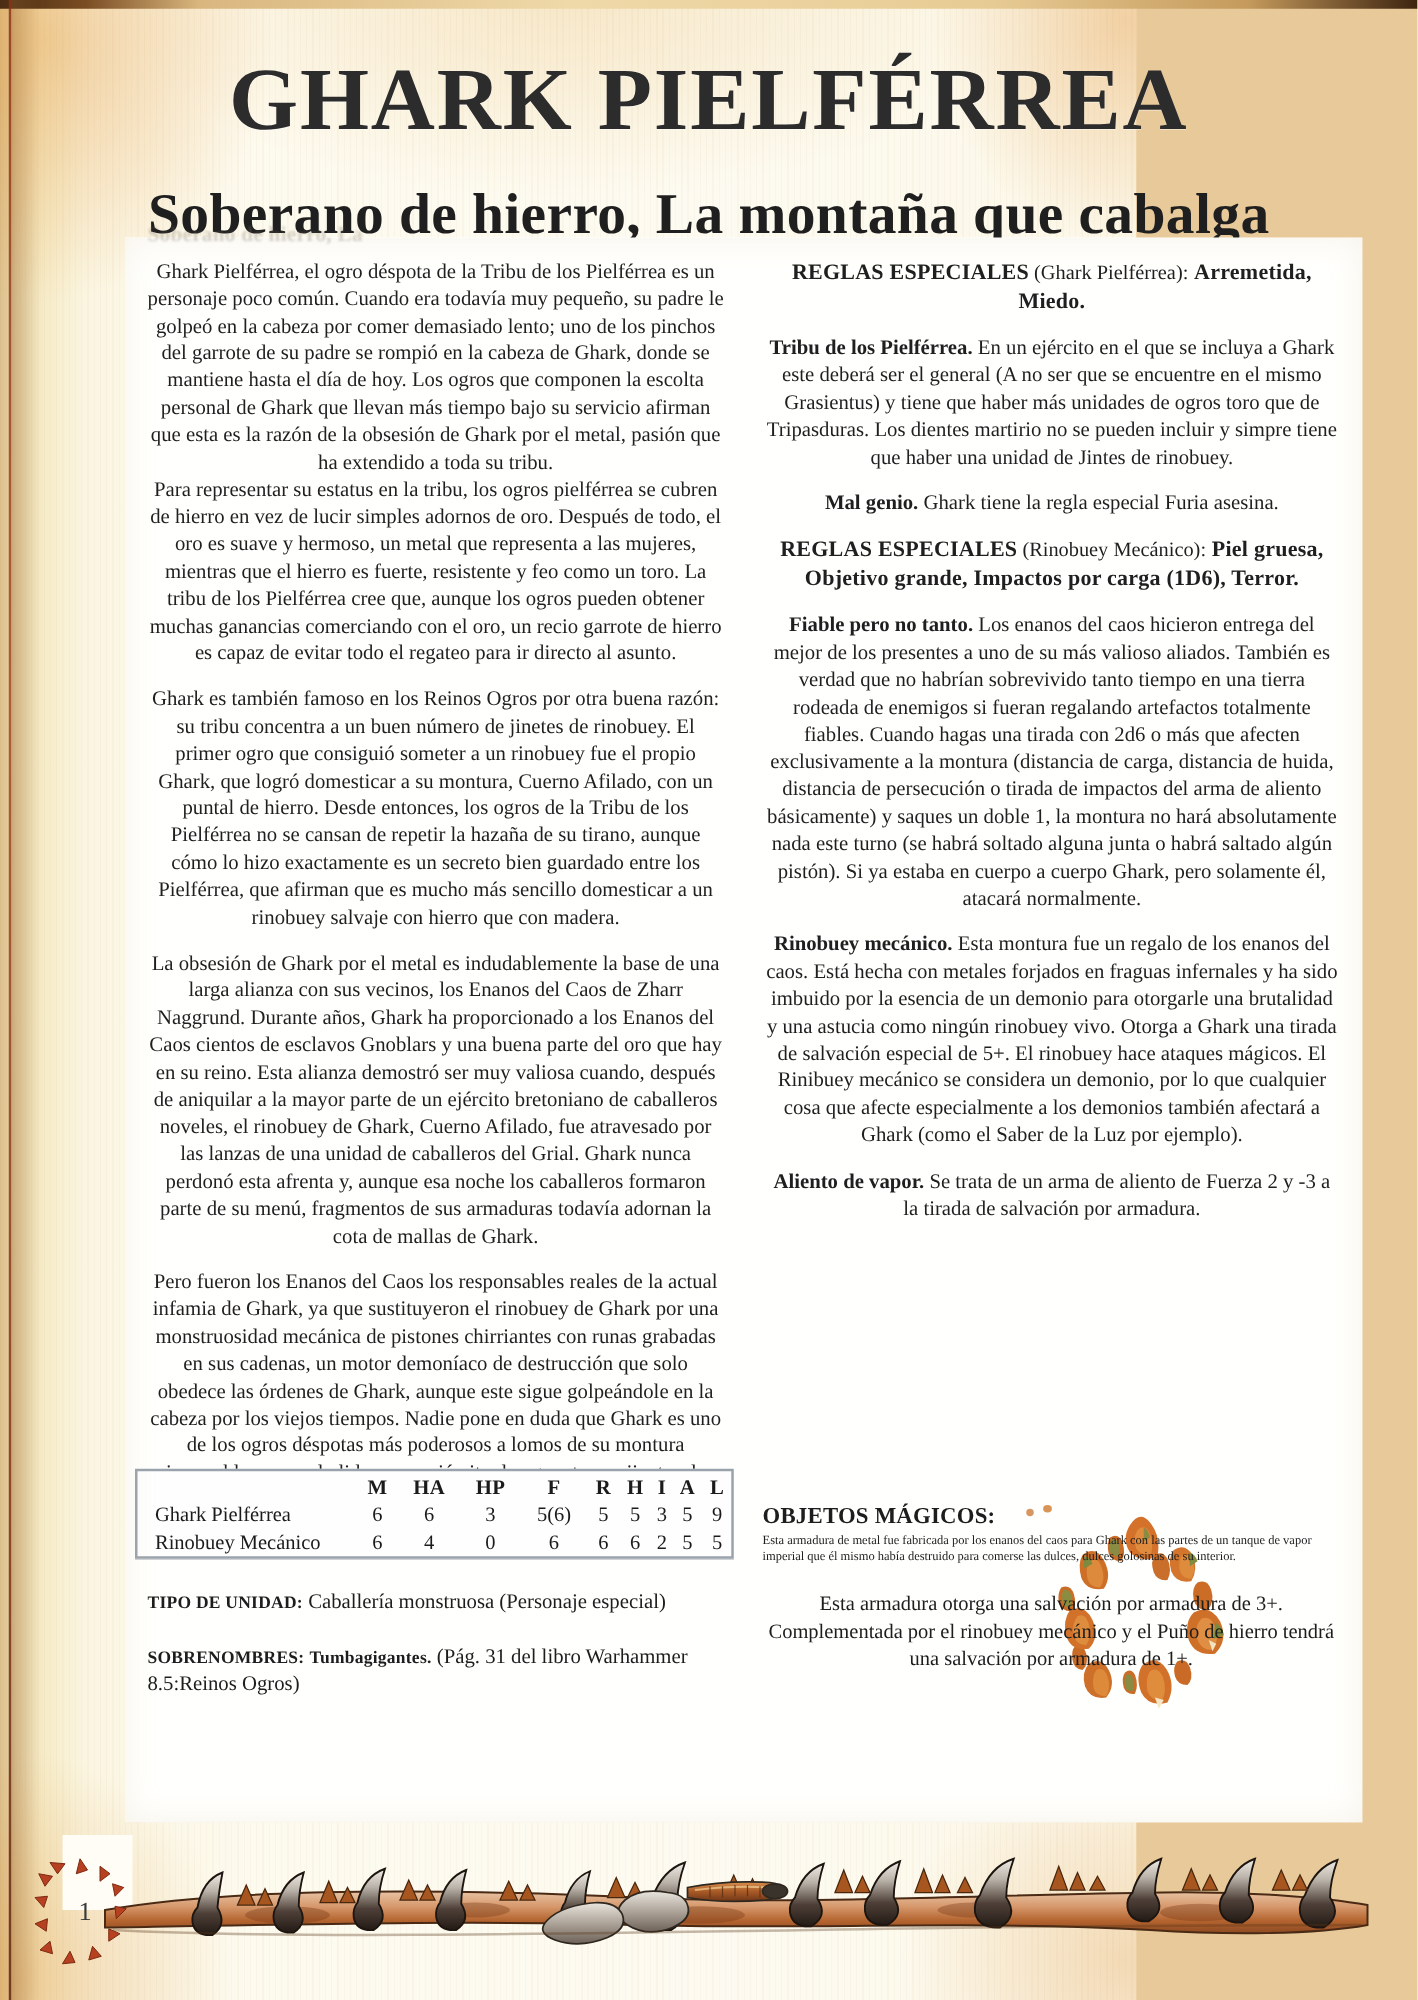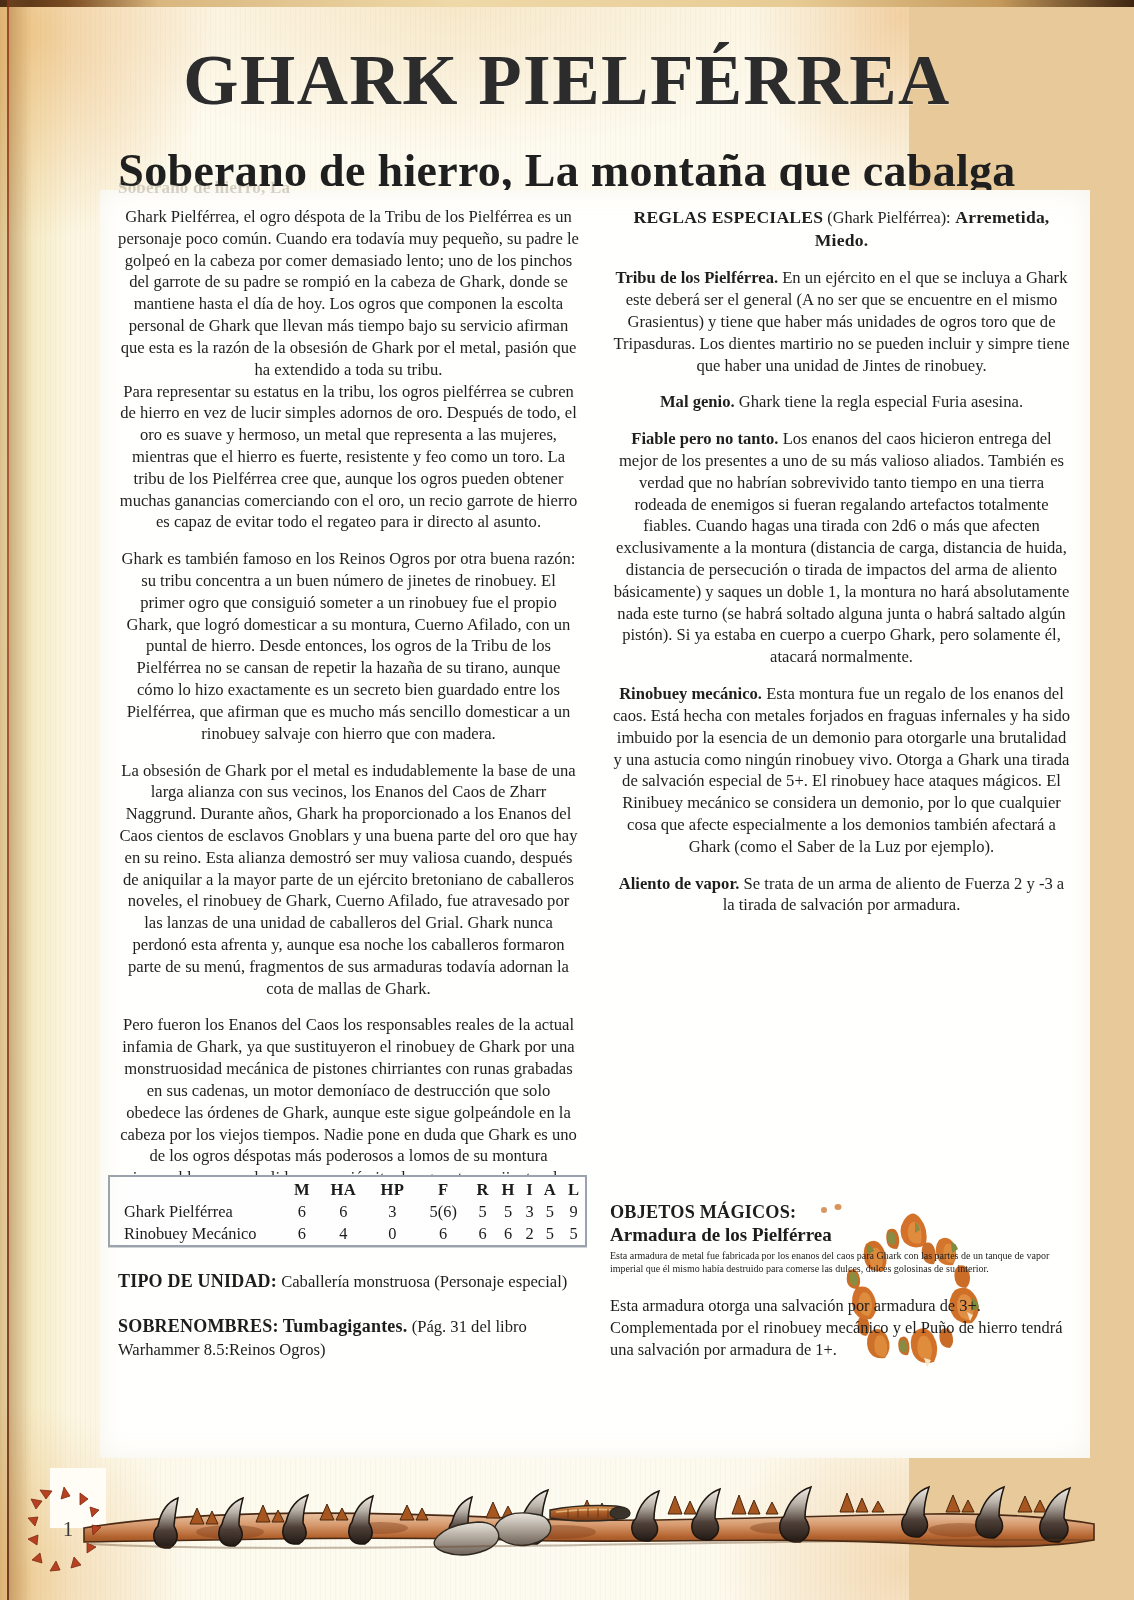--- a/index.html
+++ b/index.html
@@ -174,41 +174,42 @@
 
   
   #unit-info {
     position: absolute;
     left: 18px; top: 1080px;
     width: 470px;
     font-size: 16.6px;
     line-height: 1.33;
     color: #1d1d1d;
   }
-  #unit-info .lbl { font-weight: bold; font-size: 18px; letter-spacing: .2px; }
+  #unit-info .lbl { font-weight: bold; font-size: 14px; letter-spacing: .2px; }
   #unit-info .row { margin-bottom: 21px; }
 
   
   #magic {
     position: absolute;
     left: 510px; top: 1012px;
     width: 462px;
     color: #1d1d1d;
   }
   #magic .mh1 { font-weight: bold; font-size: 18.2px; letter-spacing: .2px; }
   #magic .mh2 { font-weight: bold; font-size: 19px; margin-top: 1px; }
   #magic .mital {
     font-size: 10px;
     line-height: 1.30;
     margin-top: 3px;
   }
   #magic .mbody {
     font-size: 16.4px;
     line-height: 1.33;
     margin-top: 20px;
+    text-align: center;
   }
 
   
   #rosette {
     position: absolute;
     left: 718px; top: 1008px;
     width: 210px; height: 175px;
   }
   #rosette svg { width: 100%; height: 100%; display: block; }
 
@@ -281,20 +282,23 @@
         <p class="body">
           <b>Tribu de los Pielférrea.</b>
           <span>En un ejército en el que se incluya a Ghark este deberá ser el general (A no ser que se encuentre en el mismo Grasientus) y tiene que haber más unidades de ogros toro que de Tripasduras. Los dientes martirio no se pueden incluir y simpre tiene que haber una unidad de Jintes de rinobuey.</span>
         </p>
 
         <p class="body">
           <b>Mal genio.</b>
           <span>Ghark tiene la regla especial Furia asesina.</span>
         </p>
 
+        <p class="body">
+          <span class="hdr">REGLAS ESPECIALES</span><span class="hdr-sm">&nbsp;</span><span class="hdr-sm">(Rinobuey Mecánico):</span><span class="hdr">&nbsp;</span><span class="hdr">Piel gruesa, Objetivo grande, Impactos por carga (1D6), Terror.</span>
+        </p>
 
         <p class="body">
           <b>Fiable pero no tanto.</b>
           <span>Los enanos del caos hicieron entrega del mejor de los presentes a uno de su más valioso aliados. También es verdad que no habrían sobrevivido tanto tiempo en una tierra rodeada de enemigos si fueran regalando artefactos totalmente fiables. Cuando hagas una tirada con 2d6 o más que afecten exclusivamente a la montura (distancia de carga, distancia de huida, distancia de persecución o tirada de impactos del arma de aliento básicamente) y saques un doble 1, la montura no hará absolutamente nada este turno (se habrá soltado alguna junta o habrá saltado algún pistón). Si ya estaba en cuerpo a cuerpo Ghark, pero solamente él, atacará normalmente.</span>
         </p>
 
         <p class="body">
           <b>Rinobuey mecánico.</b>
           <span>Esta montura fue  un regalo de los enanos del caos. Está hecha con metales forjados en fraguas infernales y ha sido imbuido por la esencia de un demonio para otorgarle una brutalidad y una astucia como ningún rinobuey vivo. Otorga a Ghark una tirada de salvación especial de 5+. El rinobuey hace ataques mágicos. El Rinibuey mecánico se considera un demonio, por lo que cualquier cosa que afecte especialmente a los demonios también afectará a Ghark (como el Saber de la Luz por ejemplo).</span>
         </p>
@@ -400,21 +404,20 @@
       </div>
       <div class="row">
         <span class="lbl">SOBRENOMBRES:</span>
         <span class="lbl">Tumbagigantes.</span>
         <span>(Pág. 31 del libro Warhammer 8.5:Reinos Ogros)</span>
       </div>
     </div>
 
     <div id="magic">
       <div class="mh1">OBJETOS MÁGICOS:</div>
-      <div class="mh2">Armadura de los Pielférrea</div>
       <div class="mital">Esta armadura de metal fue fabricada por los enanos del caos para Ghark con las partes de un tanque de vapor imperial que él mismo había destruido para comerse las dulces, dulces golosinas de su interior.</div>
       <div class="mbody">Esta armadura otorga una salvación por armadura de 3+. Complementada por el rinobuey mecánico y el Puño de hierro tendrá una salvación por armadura de 1+.</div>
     </div>
 
   </div>
 
   <div id="page-num-card"></div>
 
   <div id="footer-art">
     <svg viewBox="0 0 1016 88" xmlns="http://www.w3.org/2000/svg" preserveAspectRatio="none">

